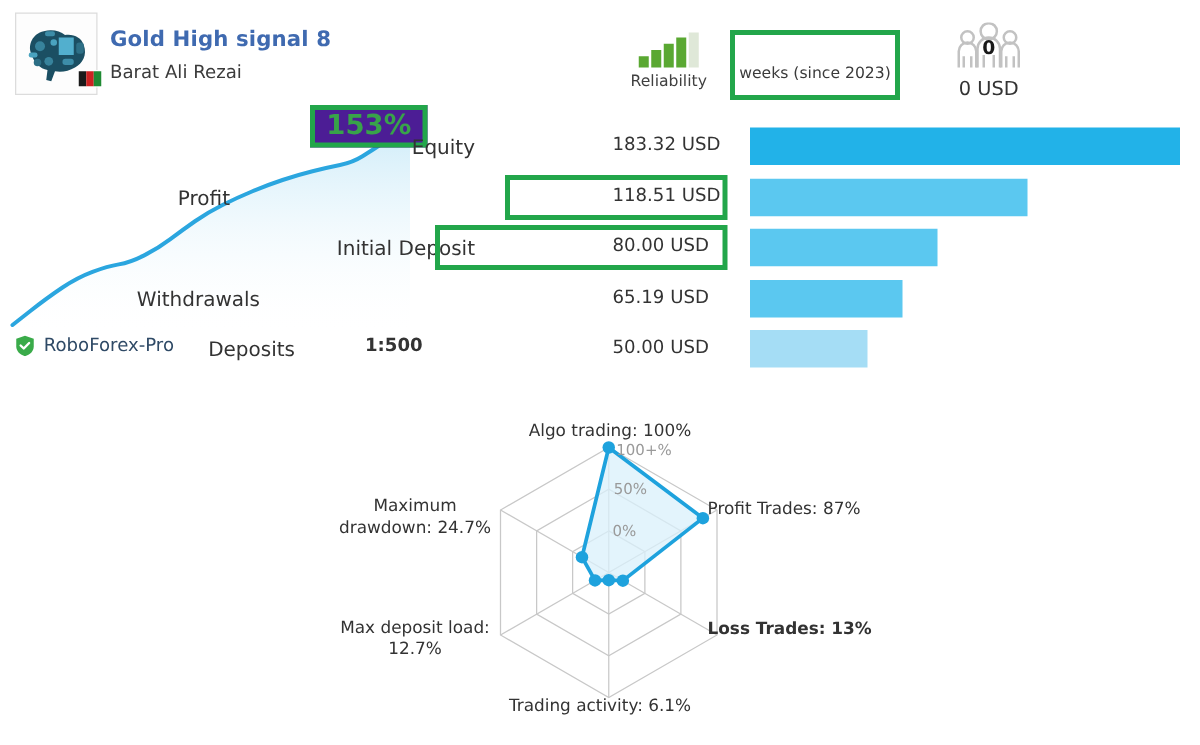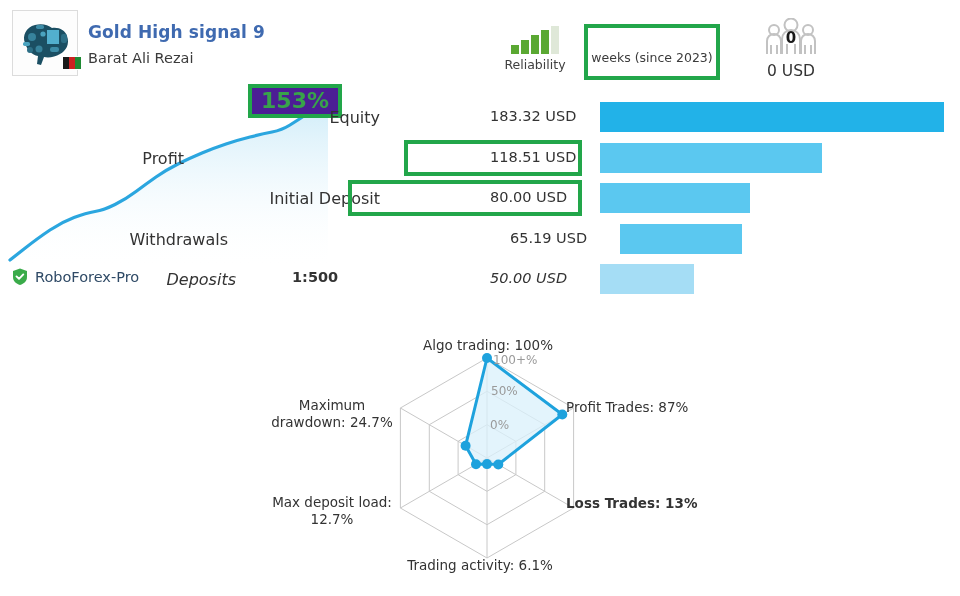--- a/index.html
+++ b/index.html
@@ -197,21 +197,21 @@
     <rect x="44" y="15" width="6" height="9" rx="2.2" fill="#2d6f86"></rect>
     <rect x="6" y="23" width="7" height="4" rx="1.8" fill="#4aa3bf"></rect>
     <rect x="19" y="6" width="8" height="4" rx="1.8" fill="#3d8da8"></rect>
   </svg>
 </div>
 <div class="abs" id="flag-badge">
   <span style="background:#1a1a1a"></span>
     <span style="background:#cc2222"></span>
     <span style="background:#1f8a33"></span>
 </div>
-<div class="abs" id="signal-title">Gold High signal 9</div>
+<div class="abs" id="signal-title">Gold High signal 8</div>
 <div class="abs" id="author-name">Barat Ali Rezai</div>
 
 <div class="abs" id="reliability-block">
   <div id="reliability-bars">
     <i style="height:9px;"></i>
     <i style="height:14px;"></i>
     <i style="height:19px;"></i>
     <i style="height:24px;"></i>
     <i style="height:28px;background:#dfe8d8;"></i>
   </div>
@@ -276,26 +276,26 @@
     <div class="stat-row" style="top: 142.5px; left: 0px; width: 764px;">
       <div class="stat-label">Profit</div>
       <div class="stat-value">118.51 USD</div>
       <div class="stat-bar" style="width: 222px; background: rgb(91, 200, 240);"></div>
     </div>
     <div class="stat-row" style="top: 183px; left: 0px; width: 960px;">
       <div class="stat-label">Initial Deposit</div>
       <div class="stat-value">80.00 USD</div>
       <div class="stat-bar" style="width: 150px; background: rgb(91, 200, 240);"></div>
     </div>
-    <div class="stat-row" style="top: 223.5px; left: 0px; width: 788px; margin-left: 20px;">
+    <div class="stat-row" style="top: 223.5px; left: 0px; width: 788px;">
       <div class="stat-label">Withdrawals</div>
       <div class="stat-value">65.19 USD</div>
       <div class="stat-bar" style="width: 122px; background: rgb(91, 200, 240);"></div>
     </div>
-    <div class="stat-row" style="top: 264px; left: 0px; width: 816px; font-style: italic;">
+    <div class="stat-row" style="top: 264px; left: 0px; width: 816px;">
       <div class="stat-label">Deposits</div>
       <div class="stat-value">50.00 USD</div>
       <div class="stat-bar" style="width: 94px; background: rgb(165, 221, 245);"></div>
     </div>
   </div>
 
 <svg class="abs" id="radar-chart" viewBox="0 0 440 250">
     <polygon points="227.0,28.0 313.6,78.0 313.6,178.0 227.0,228.0 140.4,178.0 140.4,78.0" fill="none" stroke="#c8c8c8" stroke-width="1"></polygon>
     <polygon points="227.0,61.3 284.7,94.7 284.7,161.3 227.0,194.7 169.3,161.3 169.3,94.7" fill="none" stroke="#c8c8c8" stroke-width="1"></polygon>
     <polygon points="227.0,94.7 255.9,111.3 255.9,144.7 227.0,161.3 198.1,144.7 198.1,111.3" fill="none" stroke="#c8c8c8" stroke-width="1"></polygon>

